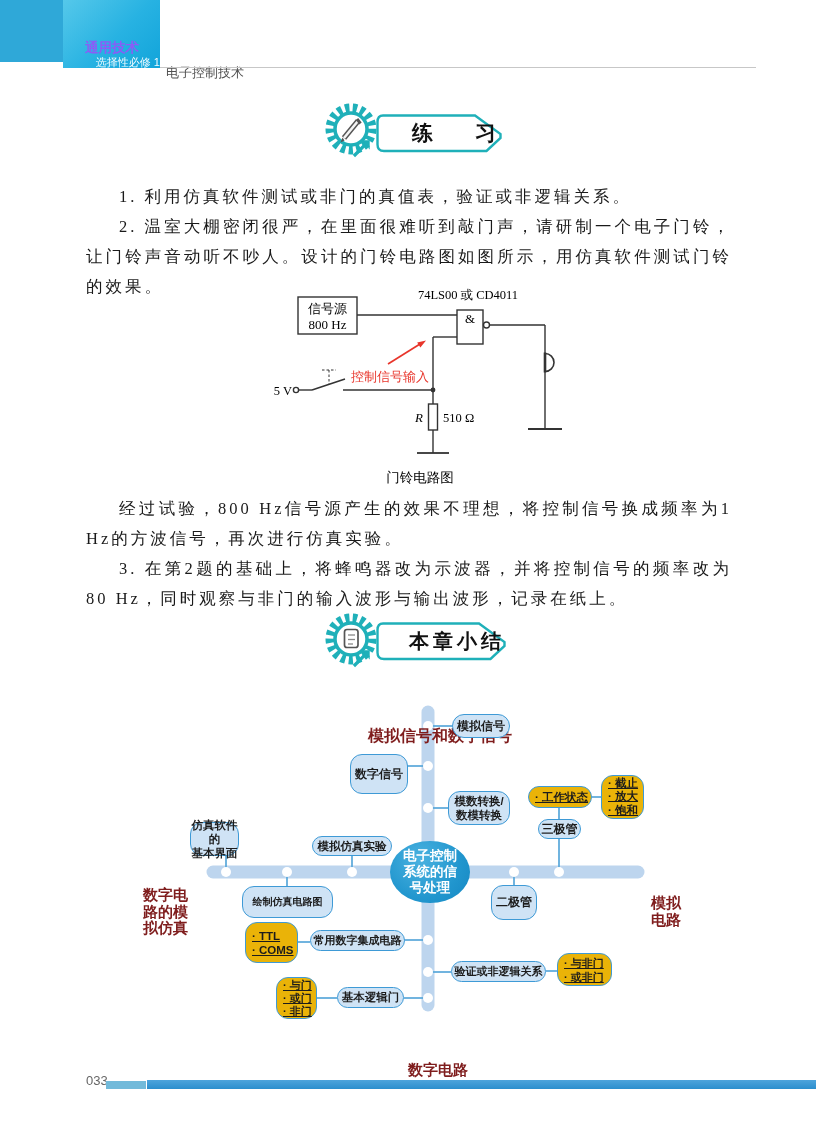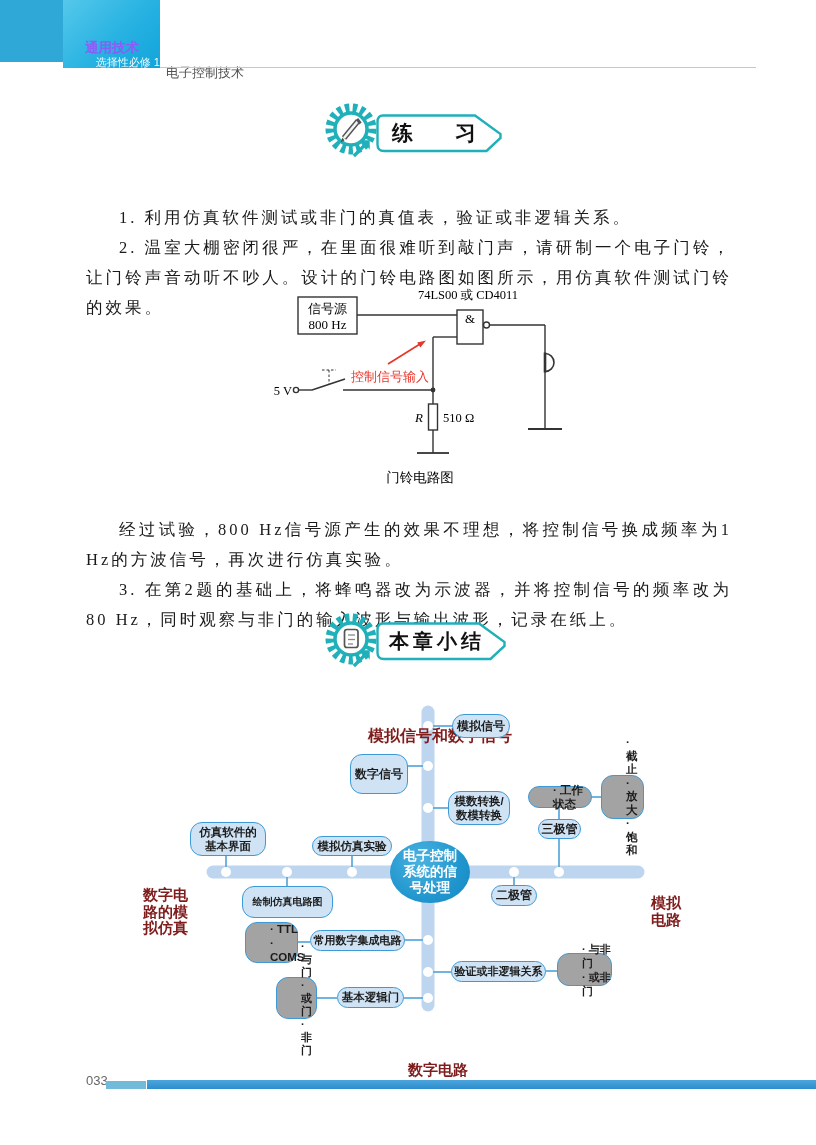--- a/index.html
+++ b/index.html
@@ -11,30 +11,30 @@
   .hdr-cyan{left:63px;top:0;width:97px;height:68px;
             background:linear-gradient(135deg,#55c8ea 0%,#27b2e2 55%,#12a4da 100%);}
   .hdr-series{left:66px;top:40px;width:92px;text-align:center;color:#8b5cf6;
               font:bold 13.5px/16px "Liberation Sans",sans-serif;}
   .hdr-volume{left:63px;top:56px;width:97px;text-align:right;color:#eefbff;
               font:11px/12px "Liberation Sans",sans-serif;}
   .hdr-book{left:166px;top:53px;color:#4f4f4f;font:13px/14px "Liberation Sans",sans-serif;margin-top:13px;}
   .hdr-line{left:160px;top:67px;width:596px;height:1px;background:#c7c7c7;}
   
   .banner-text{display:flex;align-items:center;justify-content:center;
-               font:bold 21px/22px "Liberation Sans",sans-serif;color:#111;}
+               font:bold 21px/22px "Liberation Sans",sans-serif;color:#111;margin-left:20px;}
   
   .para{left:86px;width:646px;font-size:16.5px;line-height:30px;letter-spacing:3px;
-        text-align:justify;text-indent:2em;margin-top:21px;}
+        text-align:justify;text-indent:2em;}
   
   .node{position:absolute;box-sizing:border-box;display:flex;align-items:center;justify-content:center;
         border:1.6px solid #3e9ad6;border-radius:12px;background:#cfe3f5;
         font:bold 12px/14.5px "Liberation Sans",sans-serif;color:#1c1c1c;
         white-space:pre-line;text-align:center;}
-  .node.white{background:#a3a3a3;justify-content:flex-start;text-align:left;padding-left:24px;}
+  .node.white{background:#eab308;justify-content:flex-start;text-align:left;padding-left:6px;text-decoration:underline;}
   .mlabel{position:absolute;font:bold 15px/16.5px "Liberation Sans",sans-serif;color:#7f1d1d;
           white-space:pre-line;margin-top:41px;}
   .center-node{left:390px;top:841px;width:80px;height:62px;border-radius:50%;
                background:radial-gradient(circle at 38% 30%,#4ab2e0 0%,#2196ce 60%,#1587c2 100%);
                color:#fff;font:bold 13.5px/16px "Liberation Sans",sans-serif;
                display:flex;align-items:center;justify-content:center;text-align:center;white-space:pre-line;}
   
   .pgnum{left:86px;top:1073px;color:#666;font:13px/16px "Liberation Sans",sans-serif;}
   .bar-light{left:106px;top:1081px;width:40px;height:8px;background:#72bada;}
   .bar-dark{left:147px;top:1080px;width:669px;height:9px;
@@ -187,22 +187,22 @@
 
   <div class="node" style="left:452px;top:714px;width:58px;height:24px">模拟信号</div>
   <div class="node" style="left:350px;top:754px;width:58px;height:40px">数字信号</div>
   <div class="node" style="left:448px;top:791px;width:62px;height:34px;font-size:11.5px;line-height:14px">模数转换/
 数模转换</div>
   <div class="node white" style="left:528px;top:786px;width:64px;height:22px;font-size:11.5px">· 工作状态</div>
   <div class="node white" style="left:601px;top:775px;width:43px;height:44px;font-size:11.5px;line-height:13.5px">· 截止
 · 放大
 · 饱和</div>
   <div class="node" style="left:538px;top:819px;width:43px;height:20px">三极管</div>
-  <div class="node" style="left:491px;top:885px;width:46px;height:21px">二极管</div>
-  <div class="node" style="left:190px;top:822px;width:76px;height:34px;font-size:11.5px;line-height:14px">仿真软件的
+  <div class="node" style="left:491px;top:885px;width:46px;height:35px">二极管</div>
+  <div class="node" style="left:190px;top:822px;width:49px;height:34px;font-size:11.5px;line-height:14px">仿真软件的
 基本界面</div>
   <div class="node" style="left:312px;top:836px;width:80px;height:20px;font-size:11.5px">模拟仿真实验</div>
   <div class="node" style="left:242px;top:886px;width:91px;height:32px;font-size:10px">绘制仿真电路图</div>
   <div class="node white" style="left:245px;top:922px;width:53px;height:41px;font-size:11.5px;line-height:14px">· TTL
 · COMS</div>
   <div class="node" style="left:310px;top:930px;width:95px;height:21px;font-size:11px">常用数字集成电路</div>
   <div class="node white" style="left:276px;top:977px;width:41px;height:42px;font-size:11px;line-height:13px">· 与门
 · 或门
 · 非门</div>
   <div class="node" style="left:337px;top:987px;width:67px;height:21px;font-size:11.5px">基本逻辑门</div>

